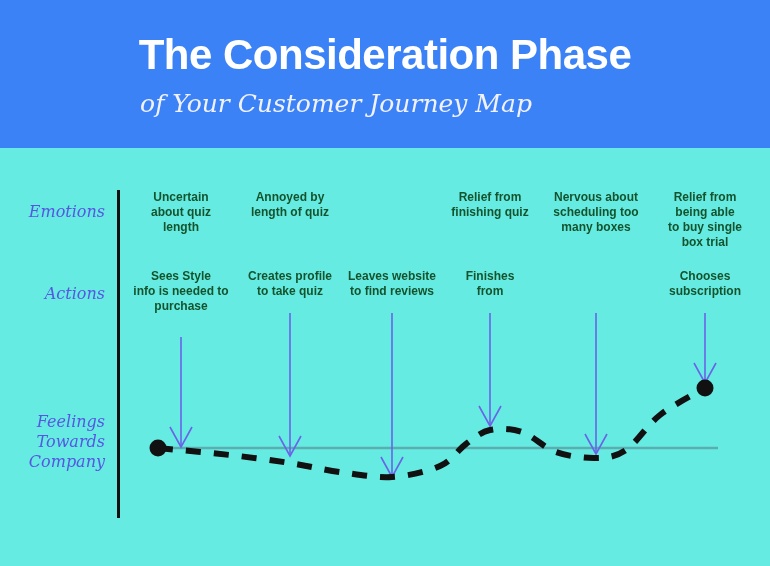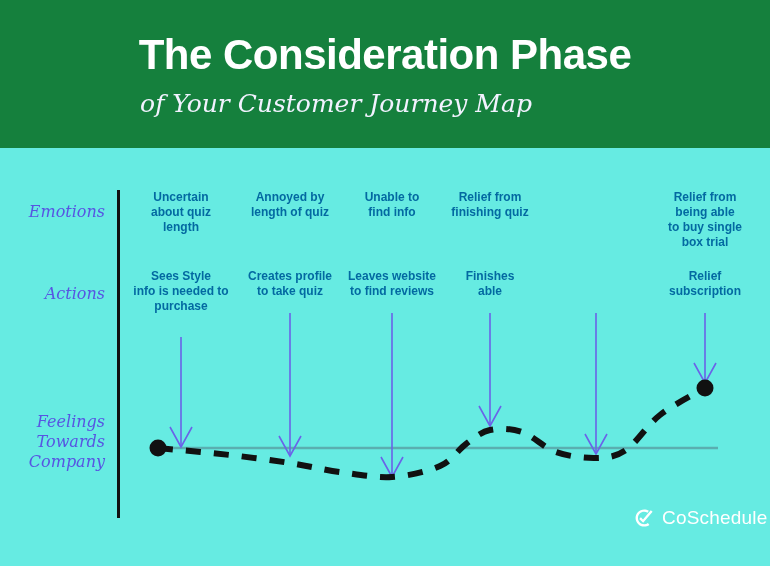--- a/index.html
+++ b/index.html
@@ -21,21 +21,21 @@
     overflow: hidden;
   }
 
   
   #header {
     position: absolute;
     left: 0;
     top: 0;
     width: 770px;
     height: 148px;
-    background: #15803d;
+    background: #3b82f6;
     box-sizing: border-box;
   }
   #header-title {
     position: absolute;
     left: 0;
     top: 30px;
     width: 770px;
     text-align: center;
     color: #ffffff;
     font-family: "Liberation Sans", sans-serif;
@@ -94,21 +94,21 @@
   }
   #label-emotions { top: 202px; }
   #label-actions  { top: 284px; }
   #label-feelings { top: 412px; }
 
   
   .col-text {
     position: absolute;
     width: 120px;
     text-align: center;
-    color: #0369a1;
+    color: #14532d;
     font-family: "Liberation Sans", sans-serif;
     font-size: 12px;
     font-weight: bold;
     line-height: 15px;
     white-space: pre-line;
   }
   .emotion-text { top: 190px; }
   .action-text  { top: 269px; }
 
   
@@ -163,39 +163,40 @@
   <div class="row-label" id="label-actions">Actions</div>
   <div class="row-label" id="label-feelings">Feelings
 Towards
 Company</div>
 
   <div class="col-text emotion-text" style="left:121px;">Uncertain
 about quiz
 length</div>
   <div class="col-text emotion-text" style="left:230px;">Annoyed by
 length of quiz</div>
-  <div class="col-text emotion-text" style="left:332px;">Unable to
-find info</div>
   <div class="col-text emotion-text" style="left:430px;">Relief from
 finishing quiz</div>
+  <div class="col-text emotion-text" style="left:536px;">Nervous about
+scheduling too
+many boxes</div>
   <div class="col-text emotion-text" style="left:645px;">Relief from
 being able
 to buy single
 box trial</div>
 
   <div class="col-text action-text" style="left:113px;width:136px;">Sees Style
 info is needed to
 purchase</div>
   <div class="col-text action-text" style="left:230px;">Creates profile
 to take quiz</div>
   <div class="col-text action-text" style="left:330px;width:124px;">Leaves website
 to find reviews</div>
   <div class="col-text action-text" style="left:430px;">Finishes
-able</div>
-  <div class="col-text action-text" style="left:645px;">Relief
+from</div>
+  <div class="col-text action-text" style="left:645px;">Chooses
 subscription</div>
 
   <svg id="chart-svg" viewBox="0 0 770 566">
 
     <line id="baseline" x1="158" y1="448" x2="718" y2="448" stroke="#5aaeb0" stroke-width="2.5"></line>
 
     <g id="arrows-group">
         <line x1="181" y1="337" x2="181" y2="447" stroke="#6a63e8" stroke-width="1.6"></line>
         <path d="M 170 427 L 181 447 L 192 427" fill="none" stroke="#6a63e8" stroke-width="1.6"></path>
         <line x1="290" y1="313" x2="290" y2="456" stroke="#6a63e8" stroke-width="1.6"></line>
@@ -211,21 +212,14 @@
       </g>
 
     <path id="sentiment-curve" fill="none" stroke="#111111" stroke-width="6" stroke-linecap="butt" stroke-dasharray="15 13" d="M 158 448 C 170.0 449.2, 208.0 452.5, 230 455 C 252.0 457.5, 271.7 460.2, 290 463 C 308.3 465.8, 323.0 469.7, 340 472 C 357.0 474.3, 375.3 478.0, 392 477 C 408.7 476.0, 427.7 471.5, 440 466 C 452.3 460.5, 457.7 450.0, 466 444 C 474.3 438.0, 480.7 432.0, 490 430 C 499.3 428.0, 511.0 428.3, 522 432 C 533.0 435.7, 543.7 447.7, 556 452 C 568.3 456.3, 584.3 458.3, 596 458 C 607.7 457.7, 615.3 457.2, 626 450 C 636.7 442.8, 646.8 425.3, 660 415 C 673.2 404.7, 697.5 392.5, 705 388"></path>
 
     <g id="markers-group">
         <circle cx="158" cy="448" r="8.5" fill="#111111"></circle>
         <circle cx="705" cy="388" r="8.5" fill="#111111"></circle>
       </g>
   </svg>
 
-  <div id="logo">
-    <svg id="logo-mark" viewBox="0 0 24 24">
-      <path d="M12.2 2.6c-5.2 0-9.4 4.2-9.4 9.4s4.2 9.4 9.4 9.4c2.1 0 4.1-0.7 5.7-1.9l-1.6-2.1c-1.2 0.9-2.6 1.4-4.1 1.4-3.7 0-6.8-3-6.8-6.8s3-6.8 6.8-6.8c1.3 0 2.6 0.4 3.6 1.1l1.5-2.2c-1.5-1-3.3-1.5-5.1-1.5z" fill="#ffffff"></path>
-      <path d="M8.6 11.3l-1.8 1.9 4.3 4.1 10.3-12-2-1.7-8.5 9.9z" fill="#ffffff"></path>
-    </svg>
-    <span id="logo-text">CoSchedule</span>
-  </div>
 
 </div>
 
 </body></html>

